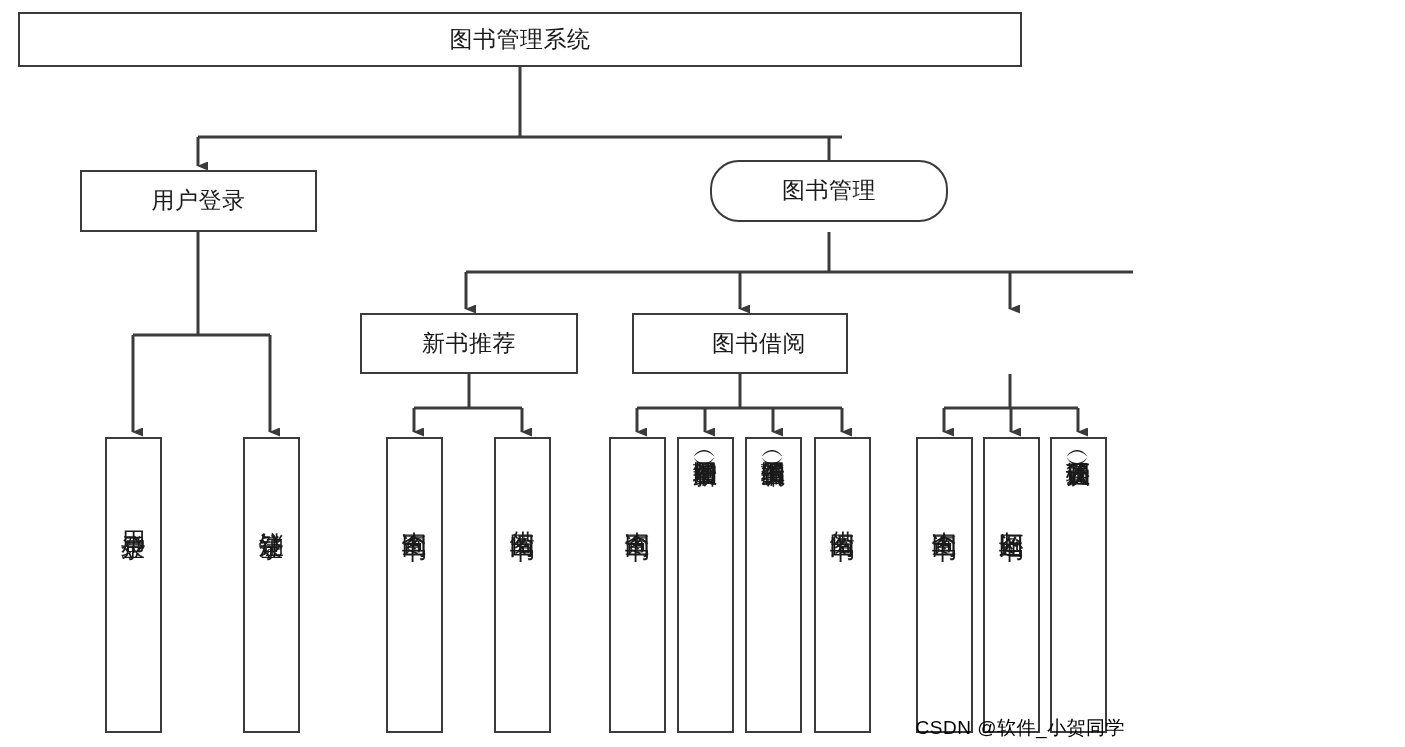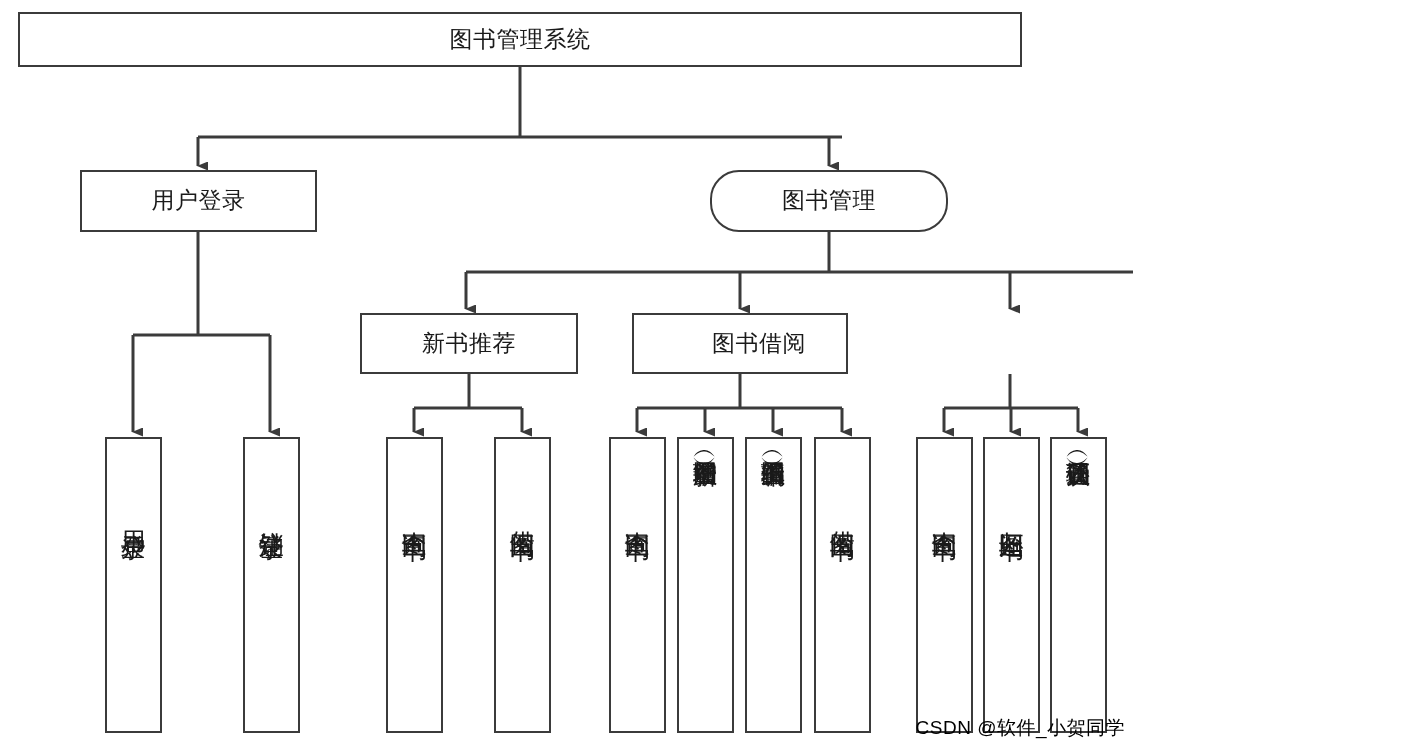--- a/index.html
+++ b/index.html
@@ -136,21 +136,21 @@
     </g>
   </svg>
 
   <div class="node horiz" style="left:18px; top:12px; width:1004px; height:55px;">
     <span class="label">图书管理系统</span>
   </div>
 
   <div class="node horiz" style="left:80px; top:170px; width:237px; height:62px;">
     <span class="label">用户登录</span>
   </div>
-  <div class="node horiz" style="left:710px; top:170px; width:238px; height:62px;border-radius:29px;">
+  <div class="node horiz" style="left:710px; top:160px; width:238px; height:62px;border-radius:29px;">
     <span class="label">图书管理</span>
   </div>
 
   <div class="node horiz" style="left:360px; top:313px; width:218px; height:61px;">
     <span class="label">新书推荐</span>
   </div>
   <div class="node horiz" style="left:632px; top:313px; width:216px; height:61px;padding-left:38px;">
     <span class="label">图书借阅</span>
   </div>
 

